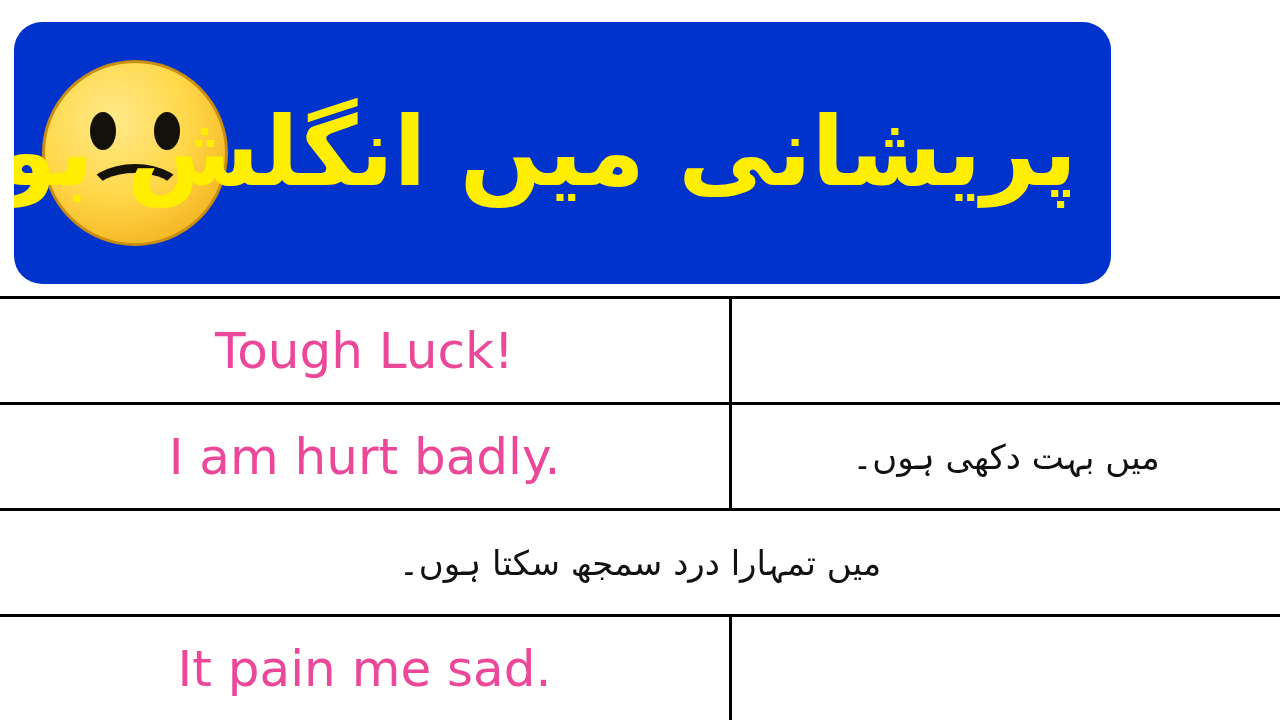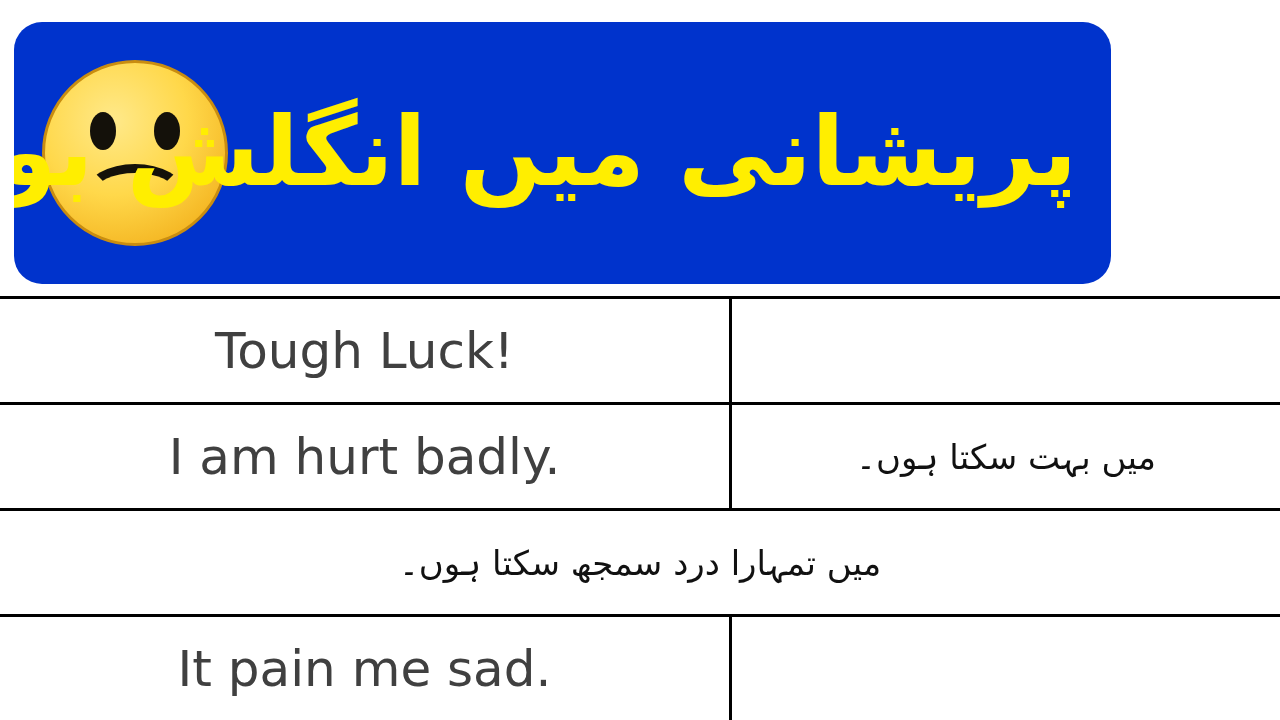--- a/index.html
+++ b/index.html
@@ -118,21 +118,21 @@
 
   .cell-en {
     width: 732px;
     display: flex;
     align-items: center;
     justify-content: center;
     border-right: 3px solid #000000;
     box-sizing: border-box;
     font-family: "DejaVu Sans", sans-serif;
     font-size: 50px;
-    color: #404040;
+    color: #ec4899;
     padding: 0 12px;
   }
 
   .cell-ur {
     flex: 1;
     display: flex;
     align-items: center;
     justify-content: center;
     box-sizing: border-box;
     font-family: "DejaVu Sans", sans-serif;
@@ -161,21 +161,21 @@
   </div>
 
   <div class="table">
 
     <div class="row">
       <div class="cell-en">Tough Luck!</div>
     </div>
 
     <div class="row">
       <div class="cell-en">I am hurt badly.</div>
-      <div class="cell-ur">میں بہت سکتا ہوں۔</div>
+      <div class="cell-ur">میں بہت دکھی ہوں۔</div>
     </div>
 
     <div class="row">
       <div class="cell-ur">میں تمہارا درد سمجھ سکتا ہوں۔</div>
     </div>
 
     <div class="row">
       <div class="cell-en">It pain me sad.</div>
     </div>
 

